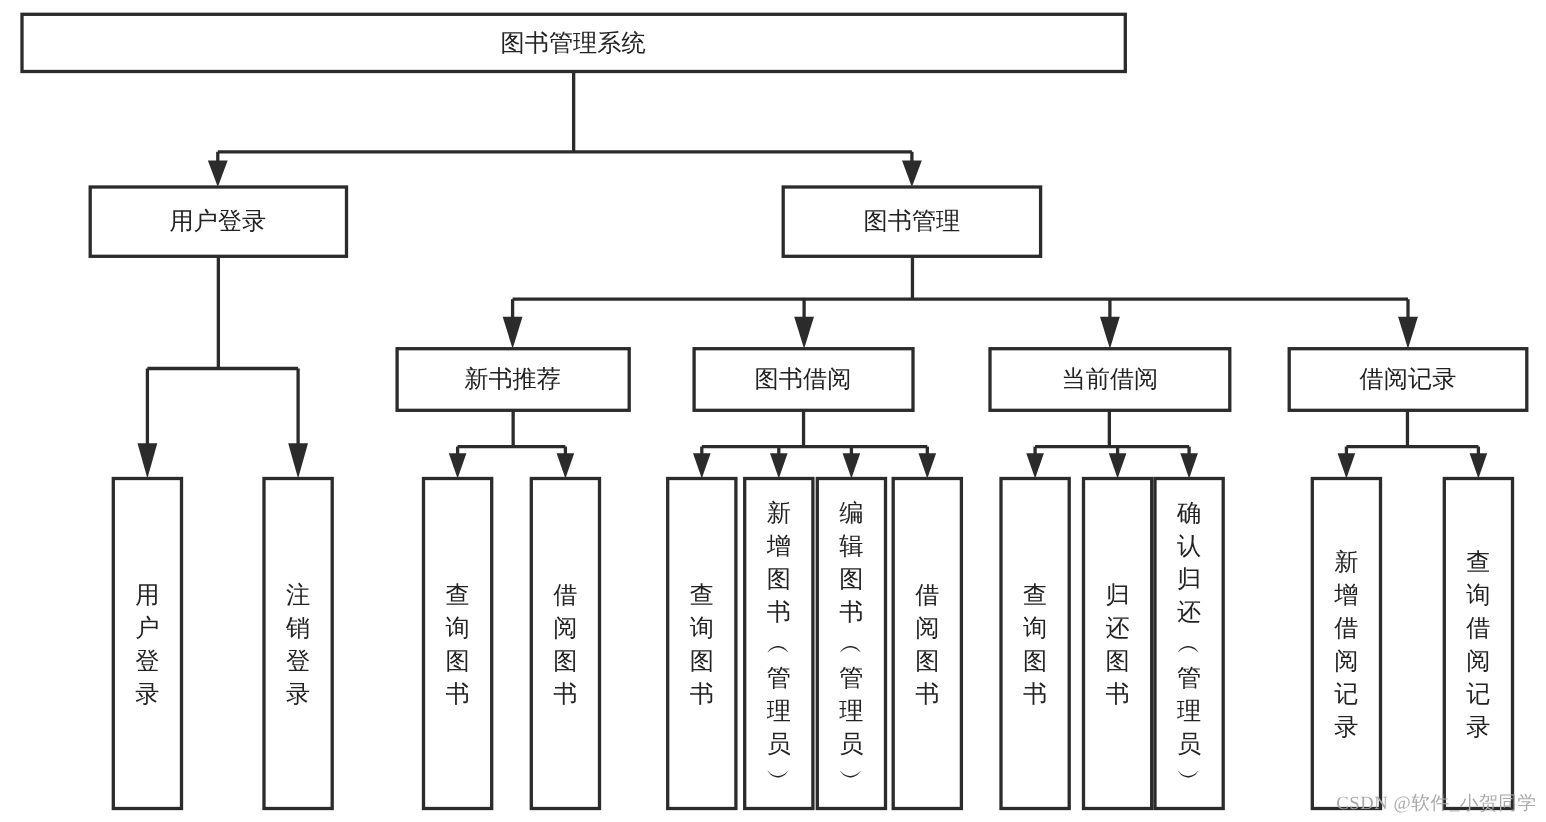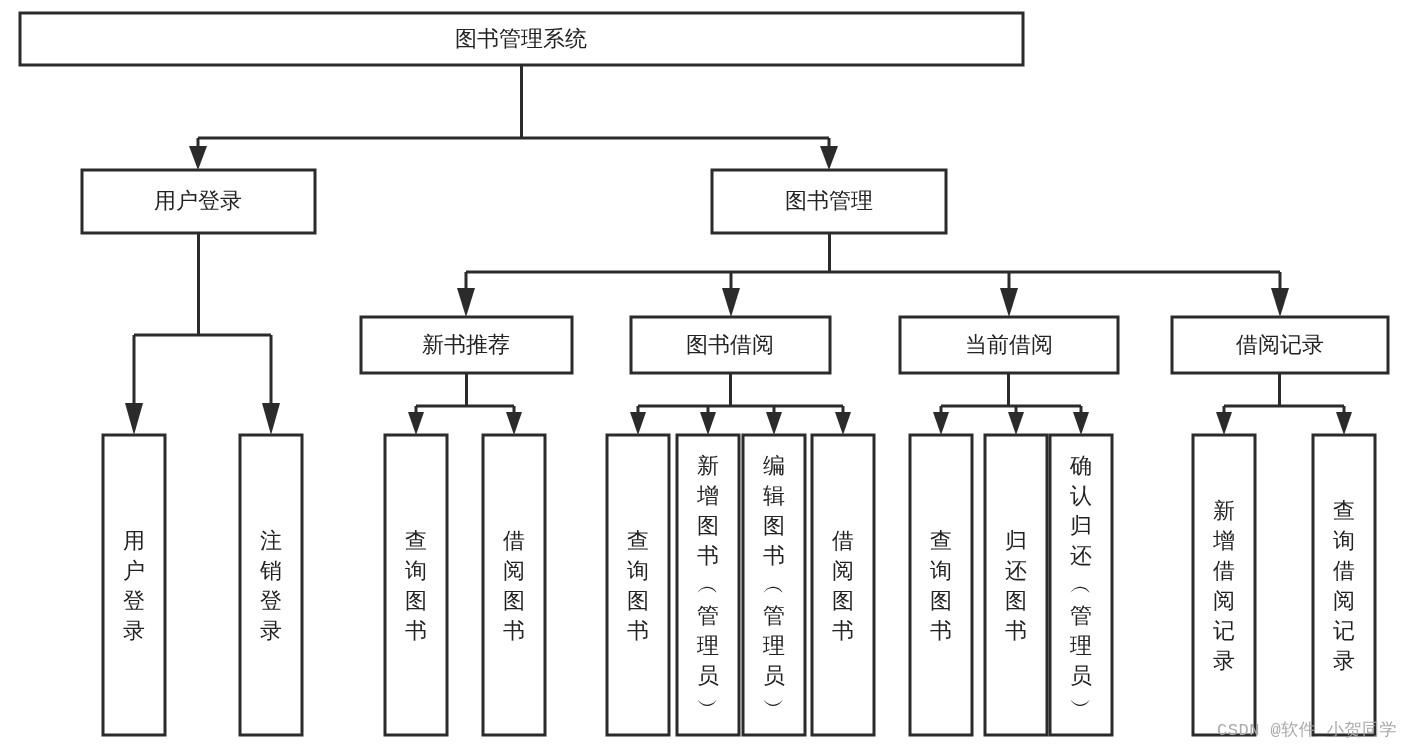--- a/index.html
+++ b/index.html
@@ -51,21 +51,21 @@
     stroke-linecap: butt;
   }
   .edge-arrow {
     fill: #2b2b2b;
     stroke: none;
   }
   .watermark {
     position: absolute;
     right: 8px;
     bottom: 6px;
-    font-family: Liberation Mono, monospace;
+    font-family: Liberation Serif, serif;
     font-size: 17px;
     color: #a9a9a9;
     white-space: nowrap;
     letter-spacing: 0.5px;
   }
 </style>
 </head>
 <body>
 
 <div id="diagram-root">

